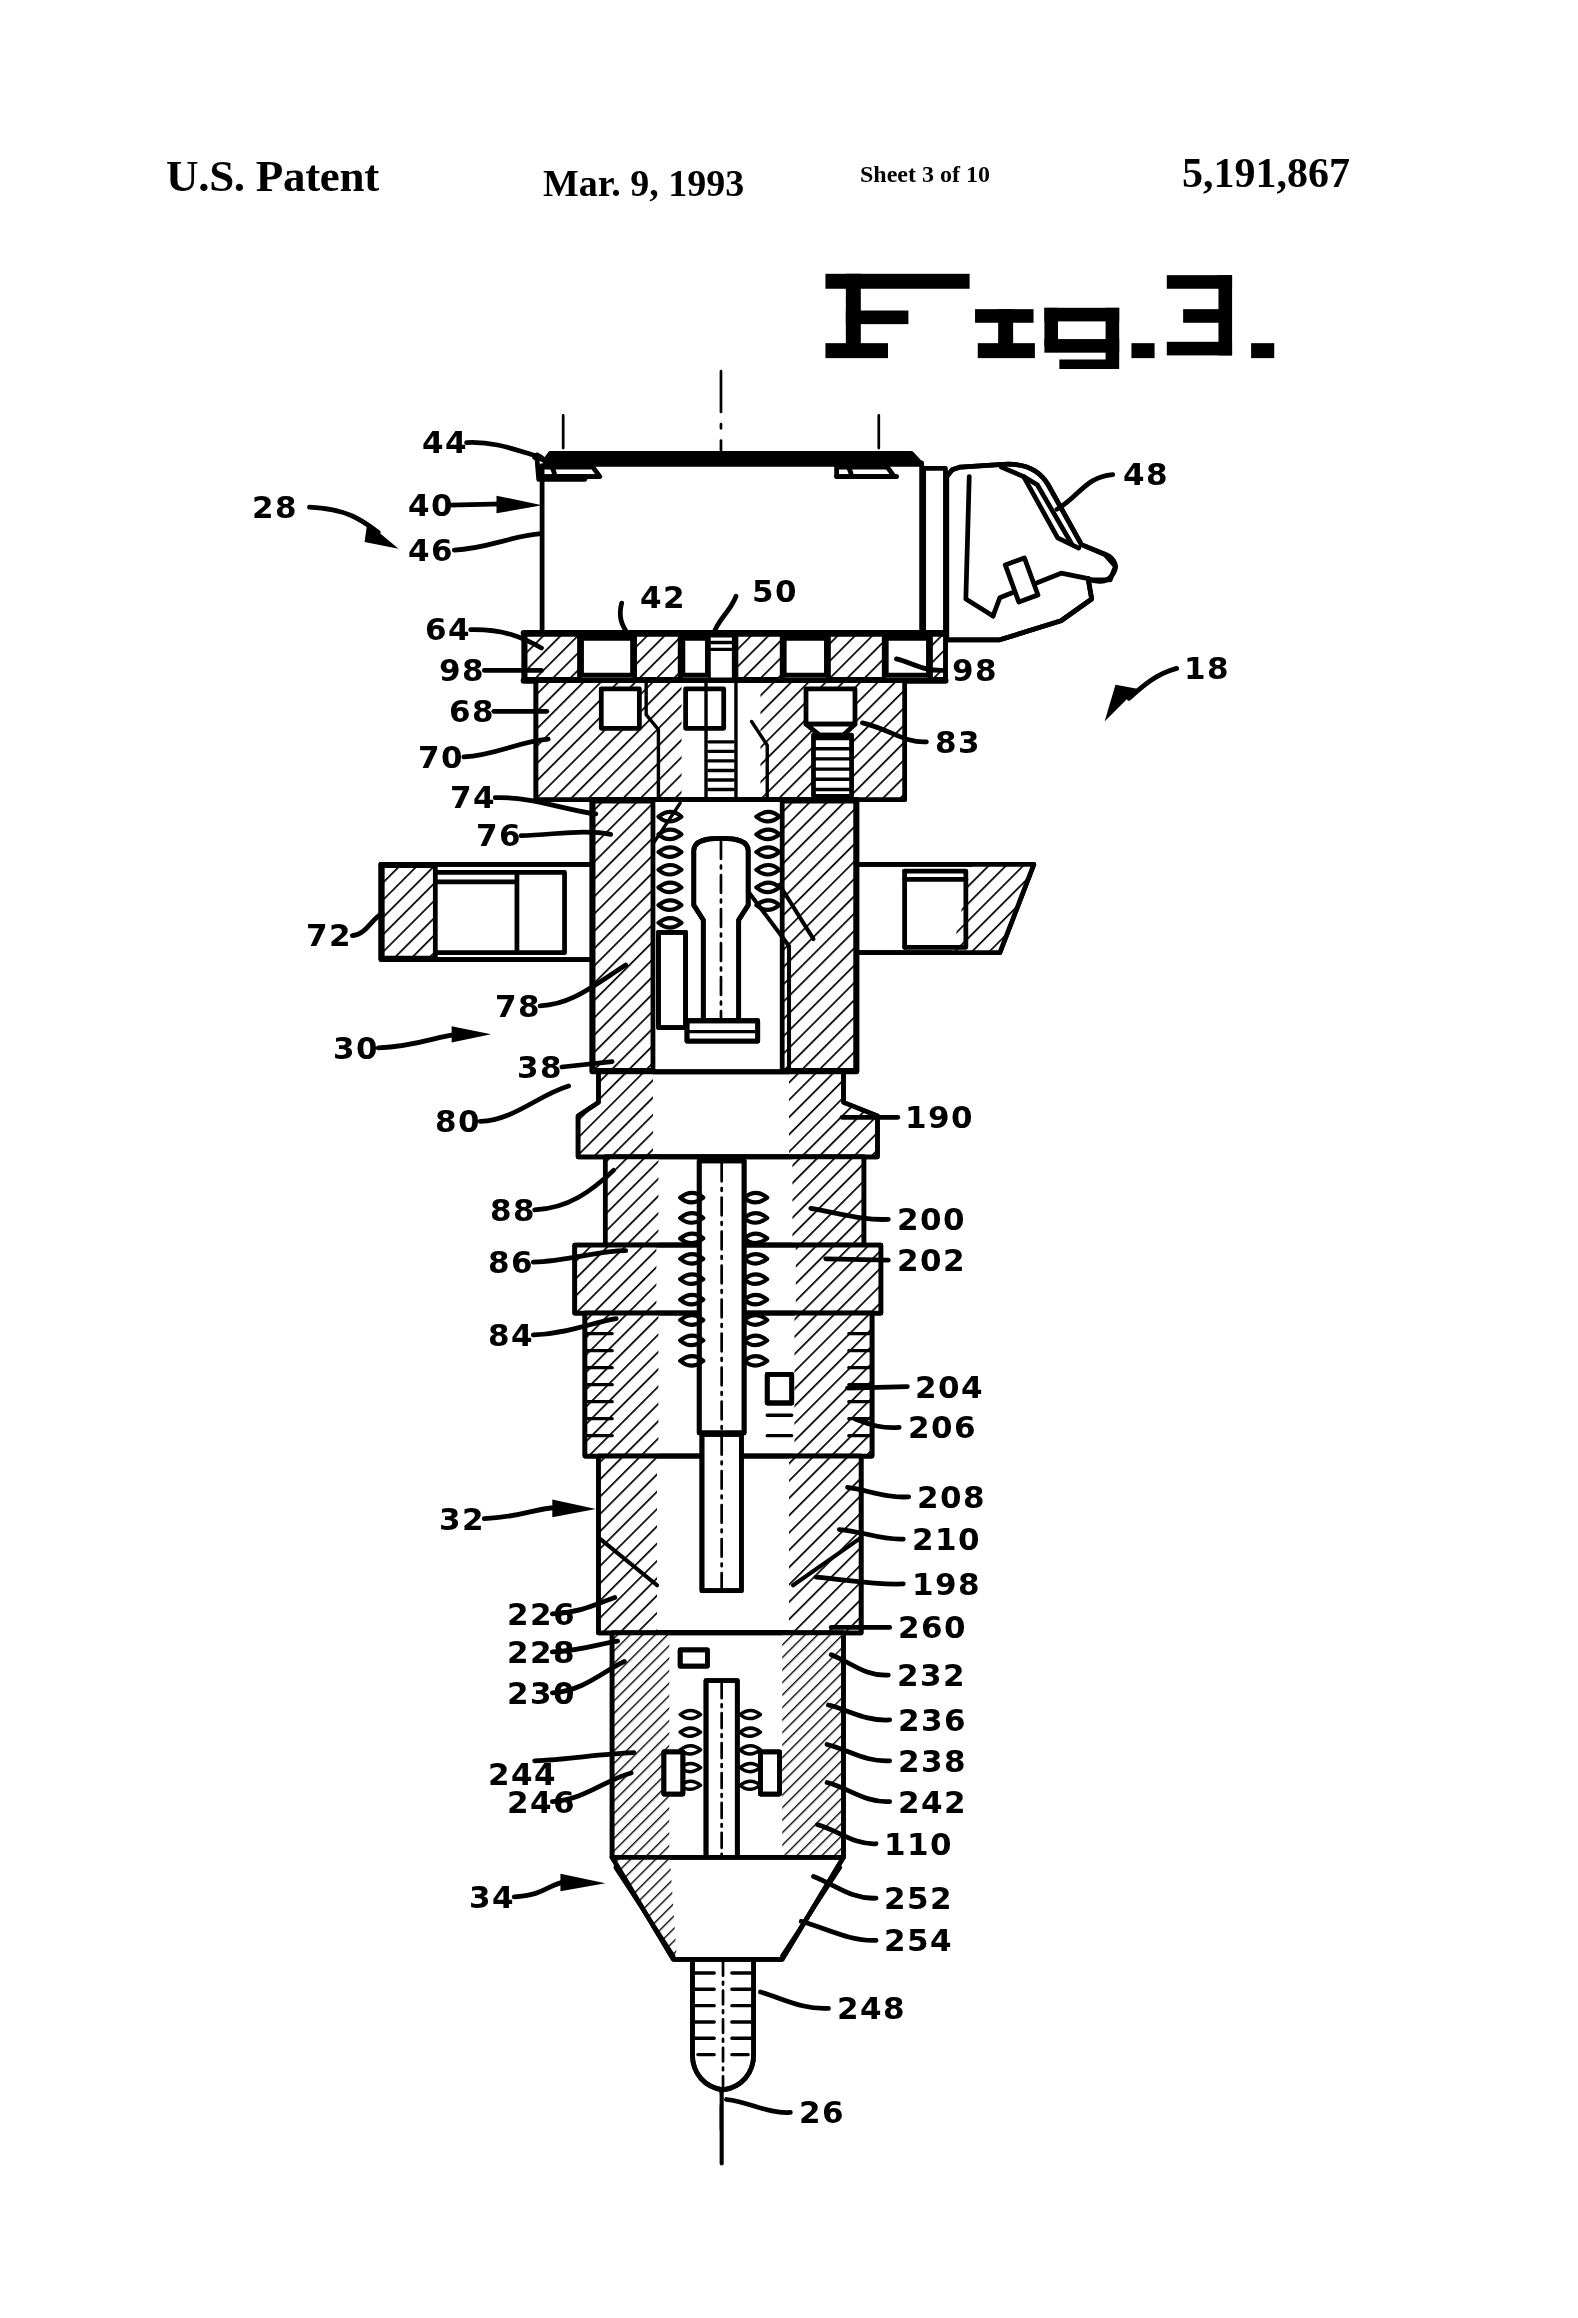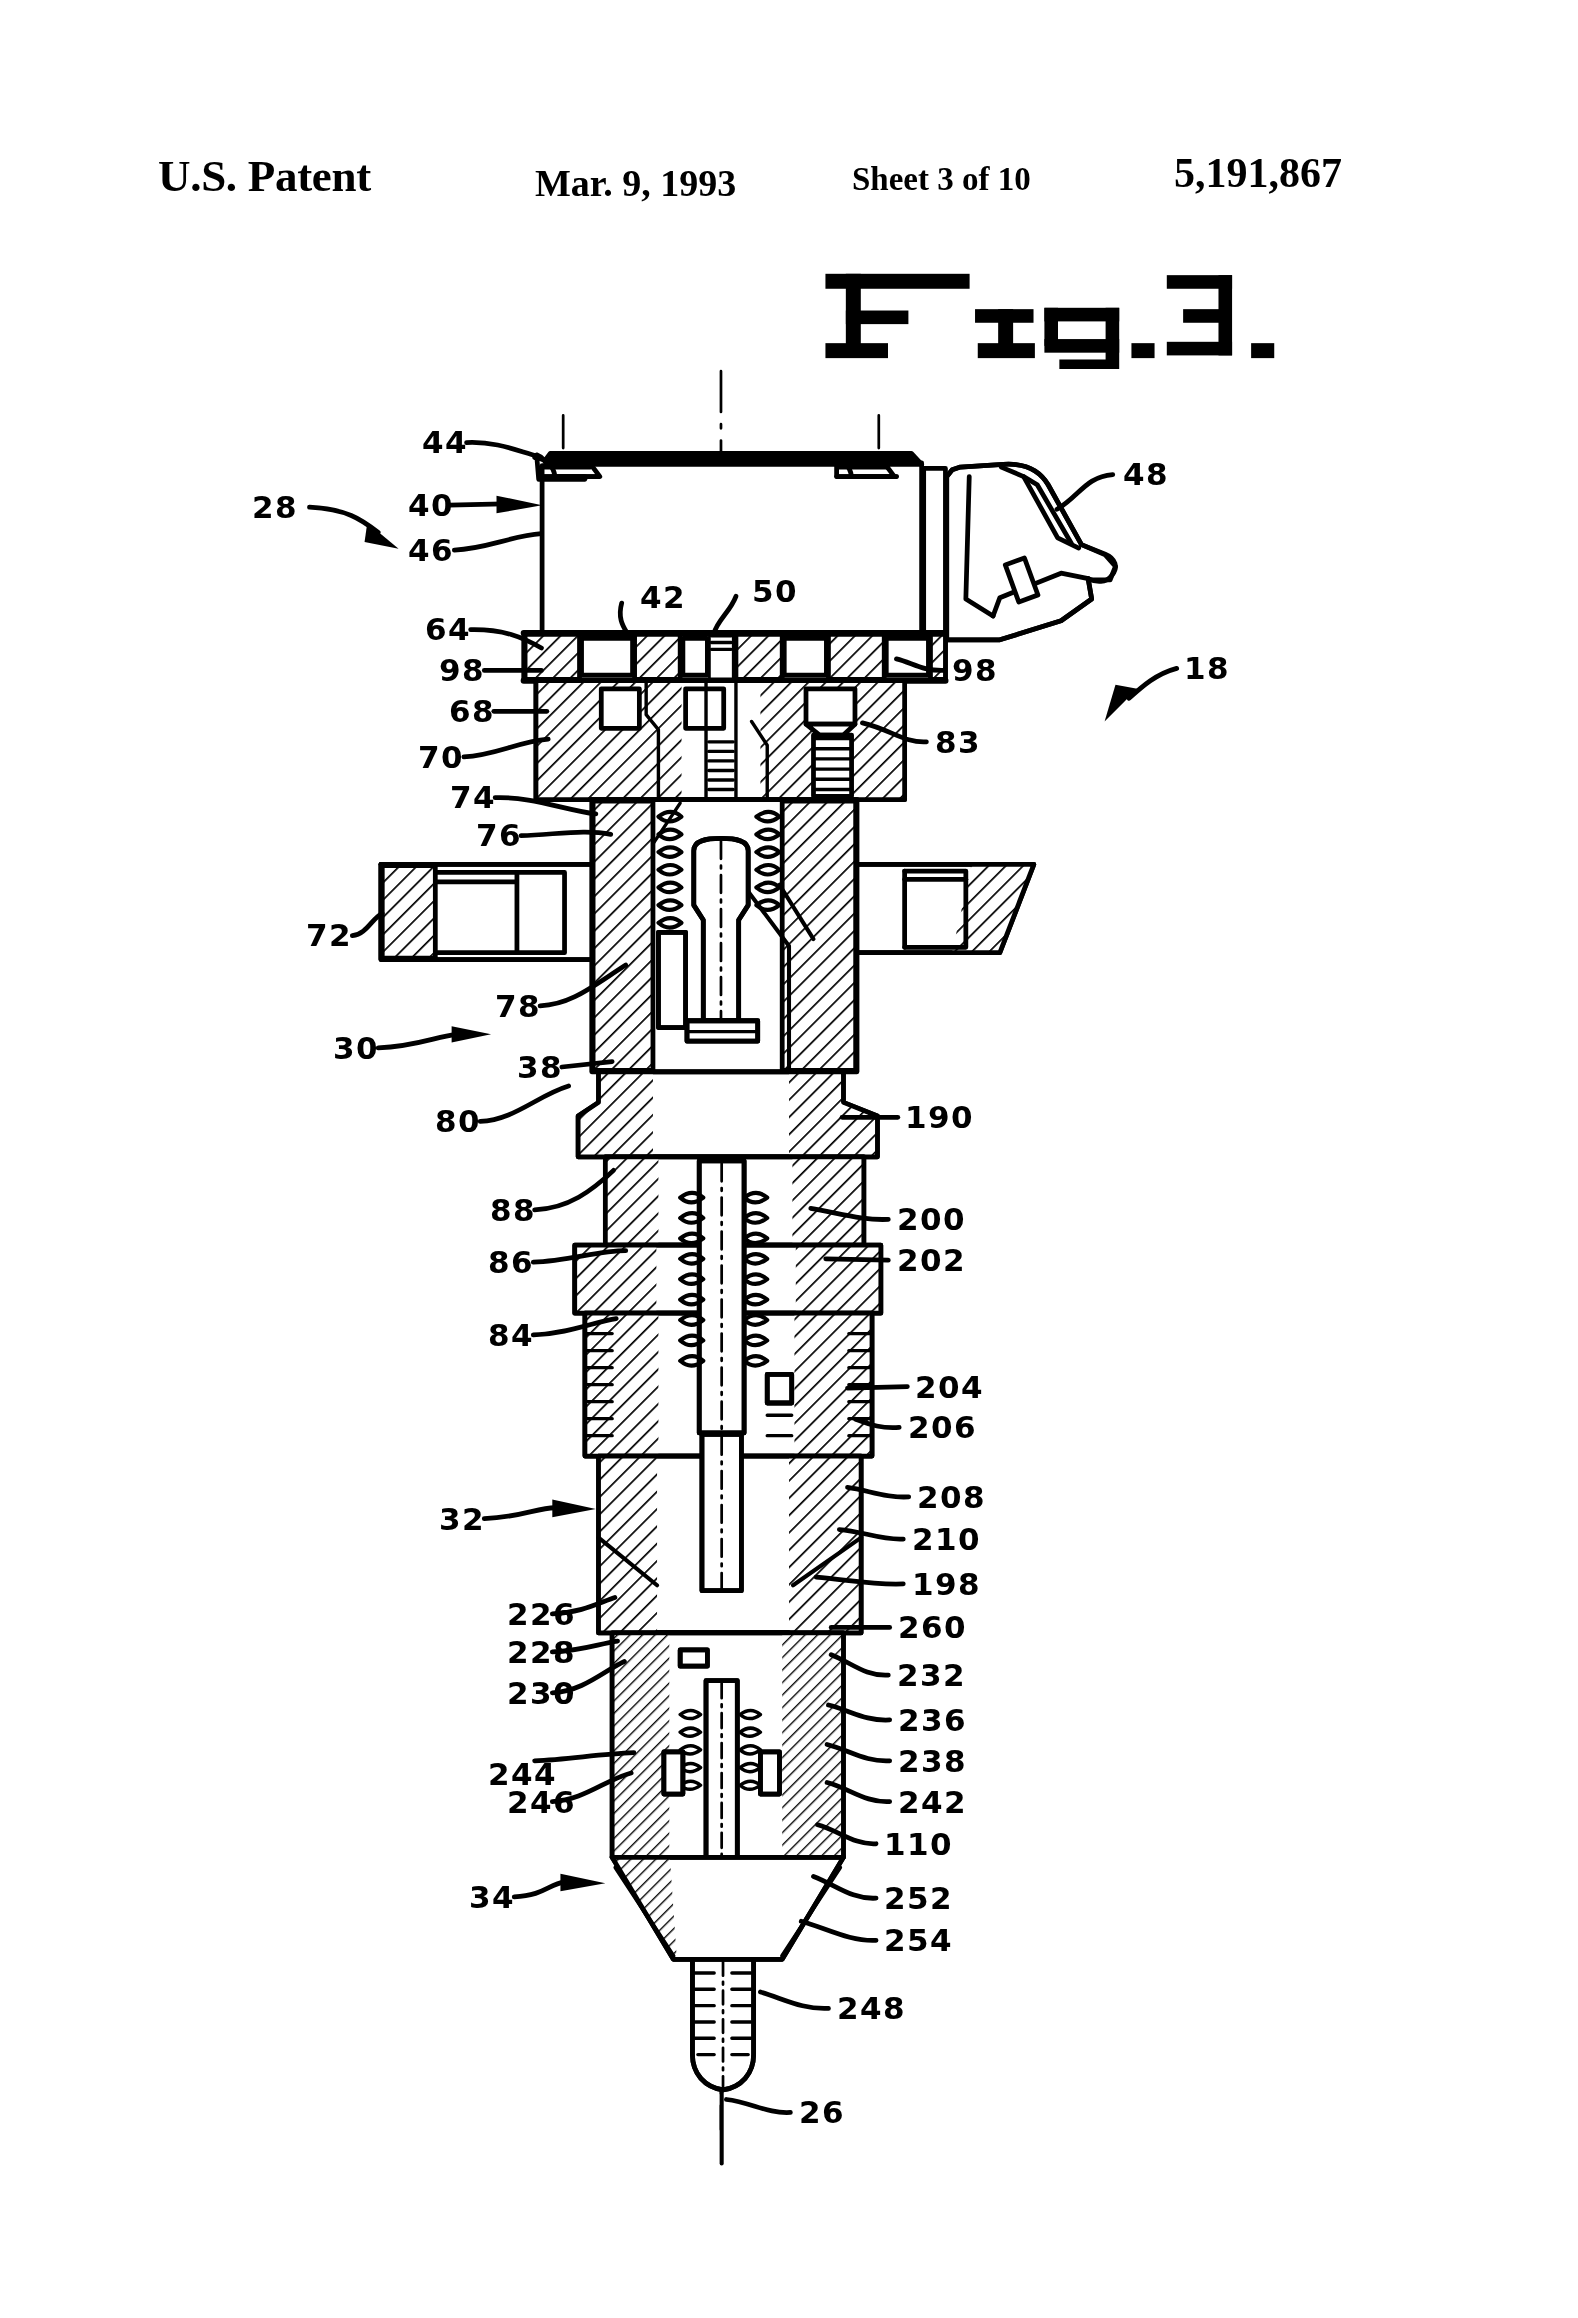--- a/index.html
+++ b/index.html
@@ -6,26 +6,26 @@
   html,body{margin:0;padding:0;background:#ffffff;}
   body{
     width:1578px;height:2319px;position:relative;overflow:hidden;
     font-family:"Liberation Serif", serif;
     -webkit-font-smoothing:antialiased;
   }
   .page{position:absolute;inset:0;background:#fff;}
 
   
   .hdr{position:absolute;top:150px;left:0;width:1578px;height:61px;}
-  .hdr > div{position:absolute;white-space:nowrap;color:#000;font-weight:bold;}
+  .hdr > div{position:absolute;white-space:nowrap;color:#000;font-weight:bold;margin-left:8px;}
   .hdr-office{left:158px;top:0;font-size:45px;letter-spacing:-0.3px;
      font-family:"Liberation Serif",serif;}
   .hdr-date{left:535px;top:11px;font-size:38px;
      font-family:"Liberation Serif",serif;}
-  .hdr-sheet{left:852px;top:11px;font-size:33px;
+  .hdr-sheet{left:852px;top:11px;font-size:24px;
      font-family:"Liberation Serif",serif;}
   .hdr-pno{left:1174px;top:-1.4px;font-size:42px;letter-spacing:0px;
      font-family:"Liberation Serif",serif;}
 
   
   .figcap{position:absolute;left:820px;top:267px;width:476px;height:102px;}
   .figcap svg{display:block;}
 
   
   .canvas{position:absolute;left:0;top:0;width:1578px;height:2319px;}

